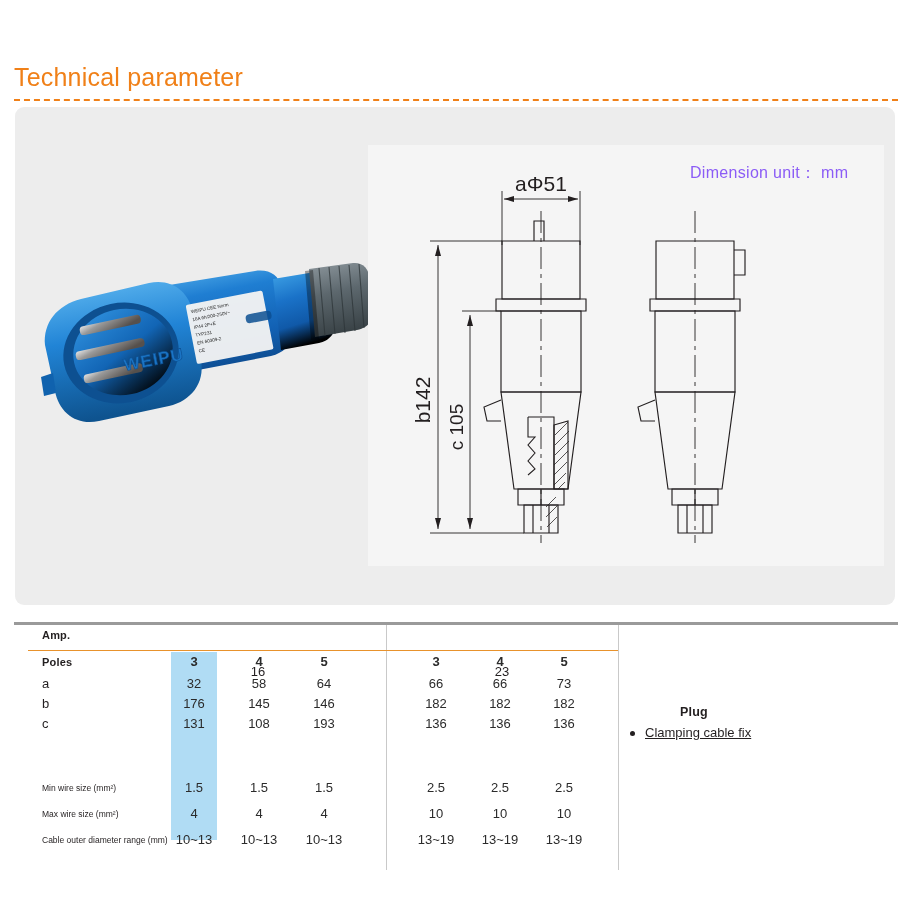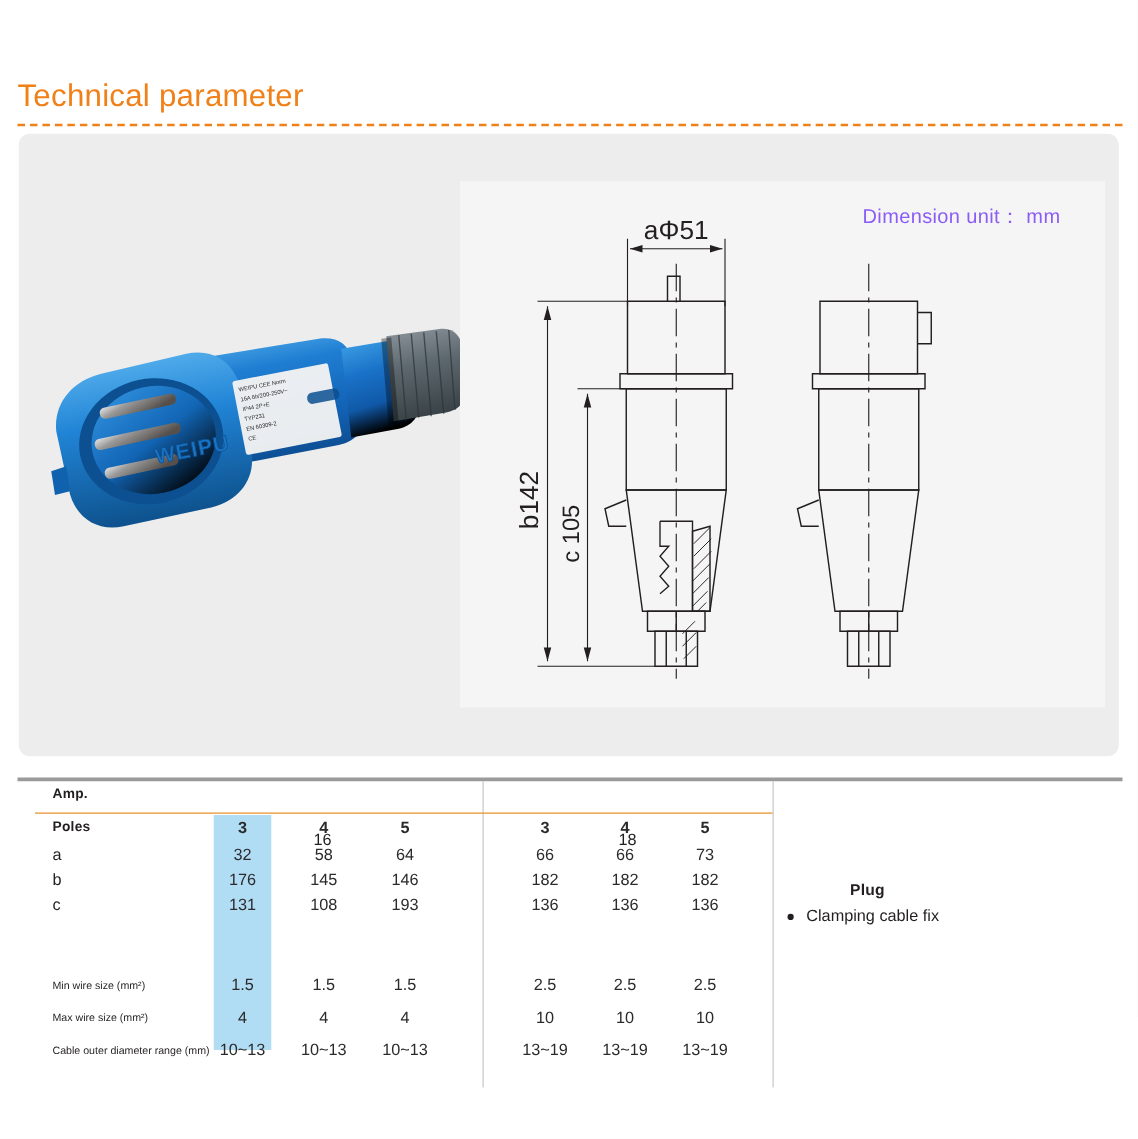--- a/index.html
+++ b/index.html
@@ -181,20 +181,21 @@
     letter-spacing: .2px;
     padding-left: 35px;
   }
   .plug-item {
     position: relative;
     font-size: 13px;
     line-height: 20px;
     padding-left: 15px;
     margin-bottom: 2px;
     white-space: nowrap;
+    text-decoration: underline;
   }
   .plug-item .dot {
     position: absolute;
     left: 0; top: 8px;
     width: 5px; height: 5px;
     border-radius: 50%;
     background: #231f20;
   }
   .ip-icon {
     display: inline-block;
@@ -399,21 +400,21 @@
 
 <div class="table-rule"></div>
 
 <div class="spec-area">
   <div class="col-divider div-mid"></div>
   <div class="col-divider div-right"></div>
 
   <div class="amp-row">
     <span class="amp-label">Amp.</span>
     <span class="amp-val amp-16">16</span>
-    <span class="amp-val amp-32">18</span>
+    <span class="amp-val amp-32">23</span>
   </div>
   <div class="orange-rule"></div>
 
   <div class="hl-band"></div>
 
   <div class="grid">
 
     <div class="grid-row" style="height:22px">
       <span class="row-label bold">Poles</span>
       <span class="cell hdr c0">3</span>

